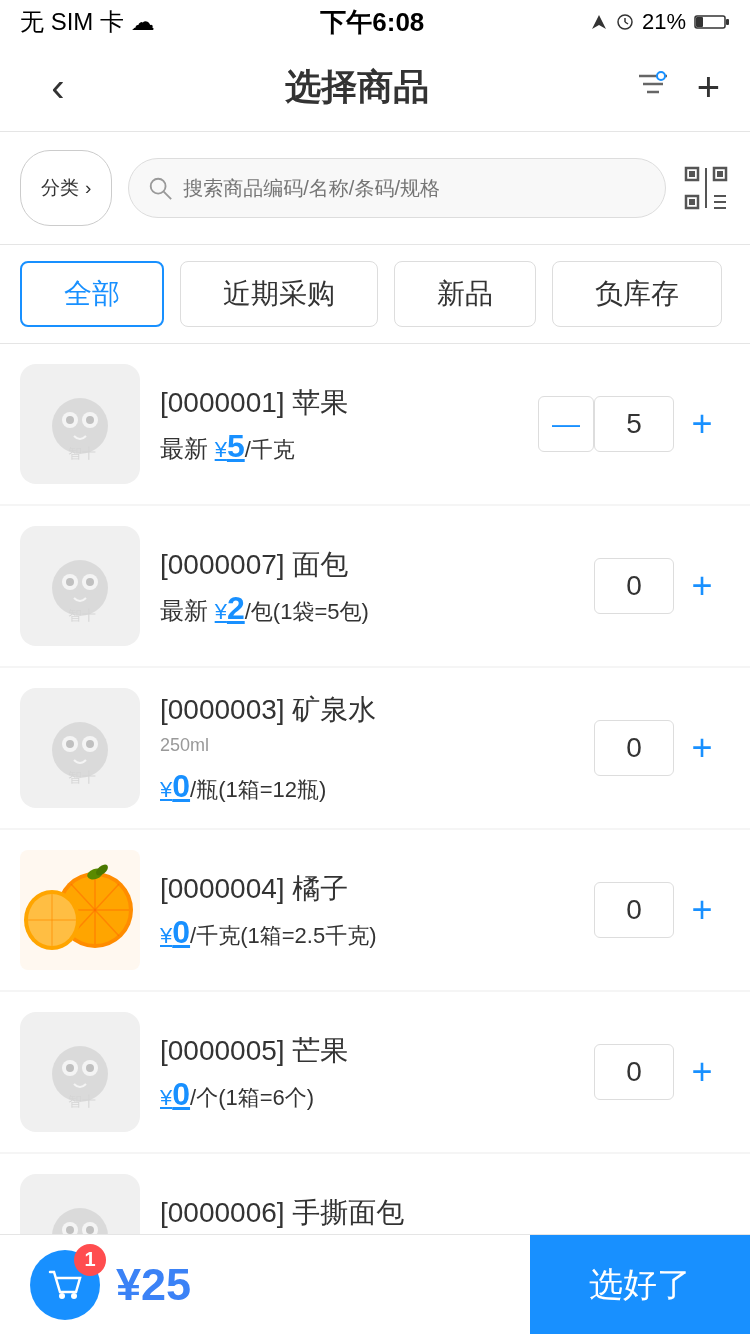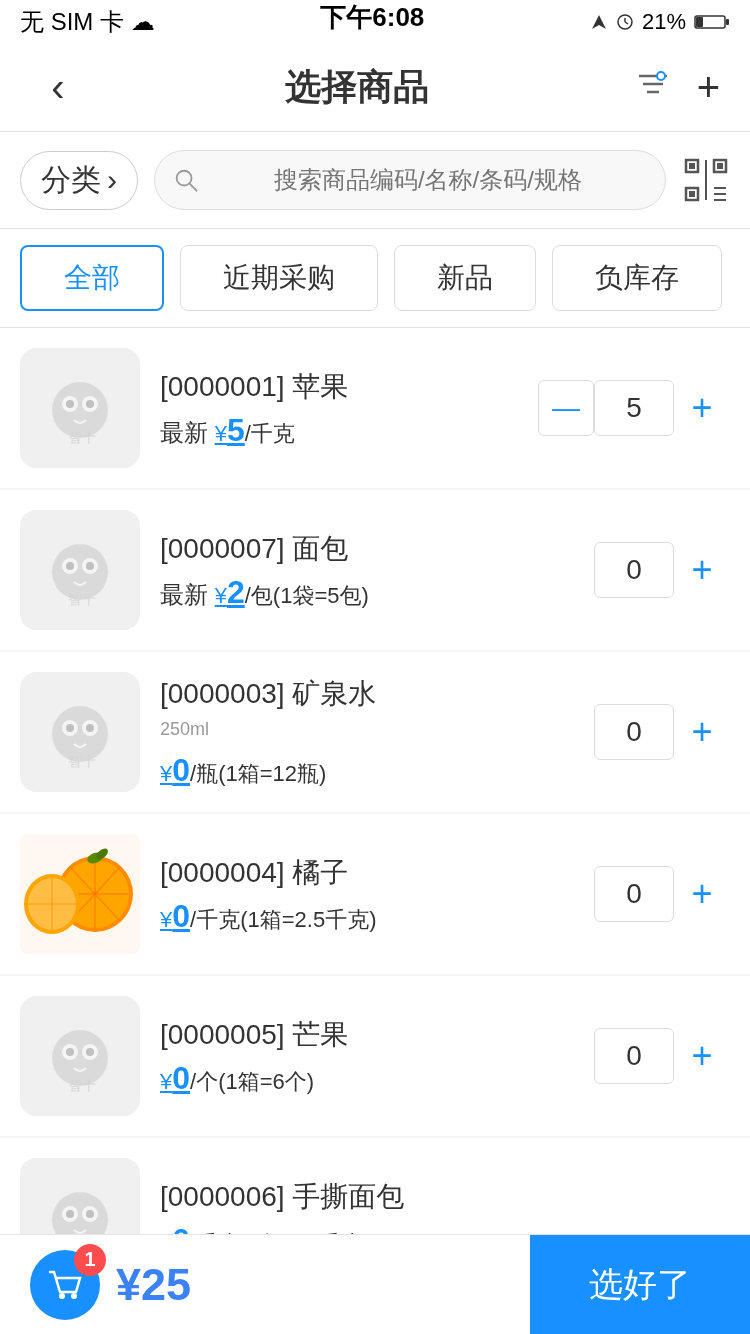--- a/index.html
+++ b/index.html
@@ -11,22 +11,23 @@
       min-height: 1334px;
       overflow-x: hidden;
       font-size: 28px;
     }
 
     
     .status-bar {
       background: #fff;
       height: 44px;
       display: flex;
+      align-items: center;
       justify-content: space-between;
-      padding: 0 20px;
+      padding: 17px 20px;
       font-size: 24px;
       font-weight: 500;
     }
     .status-left { display: flex; align-items: center; gap: 10px; }
     .status-center { font-size: 26px; font-weight: 600; }
     .status-right { display: flex; align-items: center; gap: 8px; font-size: 22px; }
 
     
     .nav-bar {
       background: #fff;
@@ -53,22 +54,22 @@
       background: #fff;
       padding: 18px 20px;
       display: flex;
       align-items: center;
       gap: 16px;
       border-bottom: 1px solid #e5e5e5;
     }
     .category-btn {
       border: 1px solid #ccc;
       border-radius: 30px;
-      padding: 8px 20px;
-      font-size: 30px;
+      padding: 24px 20px;
+      font-size: 19px;
       color: #333;
       background: #fff;
       display: flex;
       align-items: center;
       gap: 6px;
       white-space: nowrap;
     }
     .search-box {
       flex: 1;
       height: 60px;
@@ -76,25 +77,24 @@
       border-radius: 30px;
       display: flex;
       align-items: center;
       padding: 0 18px;
       gap: 10px;
       background: #f8f8f8;
     }
     .search-box input {
       border: none;
       background: transparent;
-      font-size: 24px;
+      font-size: 20px;
       color: #404040;
       width: 100%;
       outline: none;
-      text-align: center;
     }
     .scan-icon {
       width: 48px;
       height: 48px;
       display: flex;
       align-items: center;
       justify-content: center;
     }
 
     

